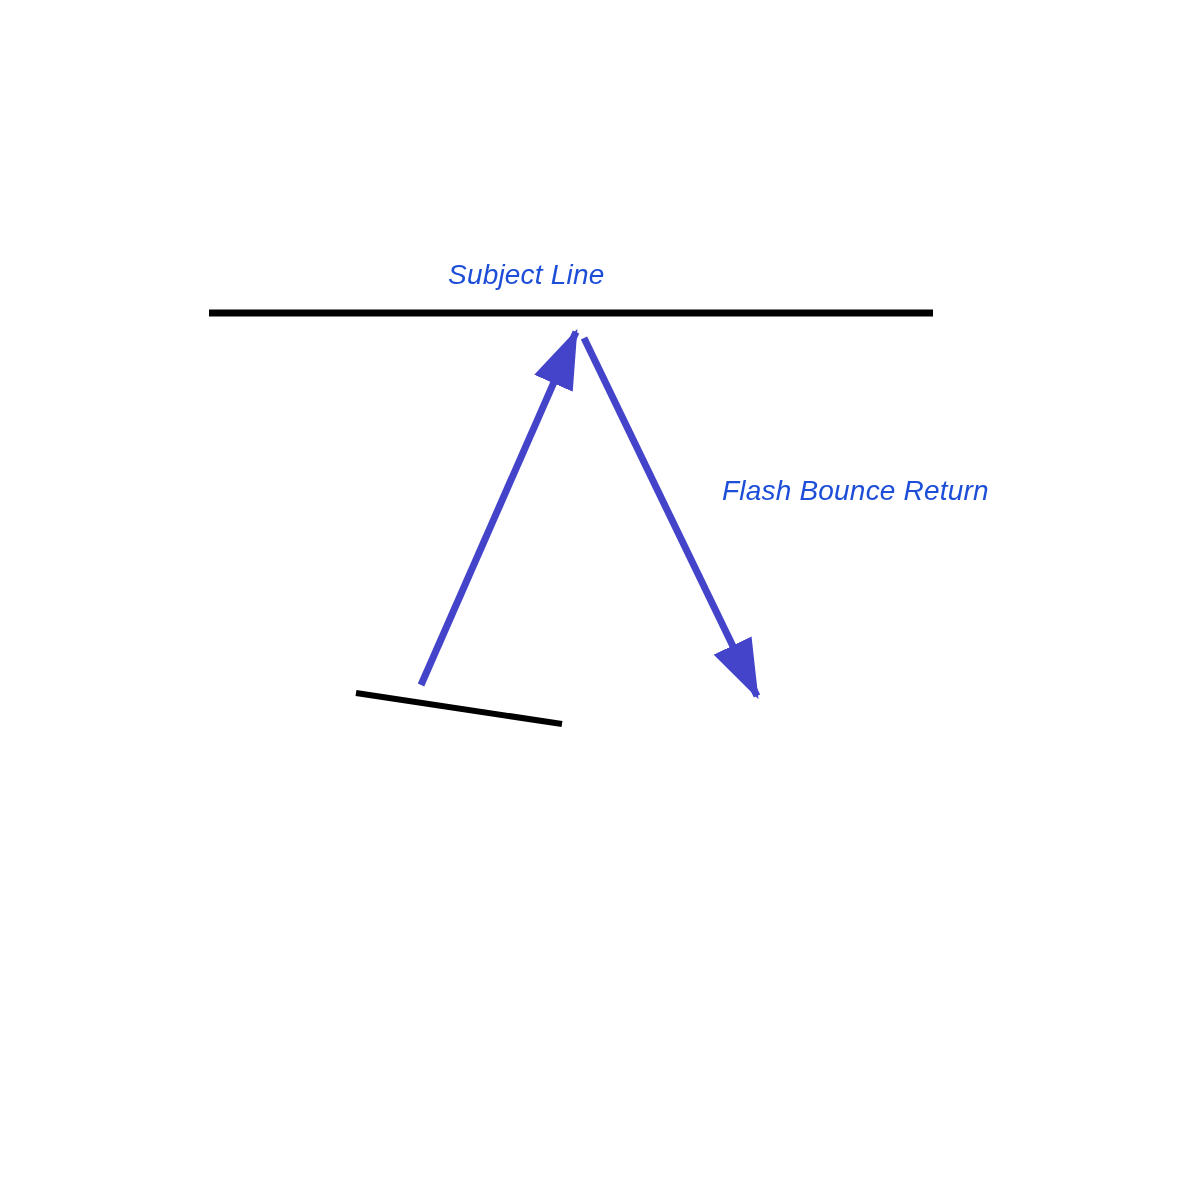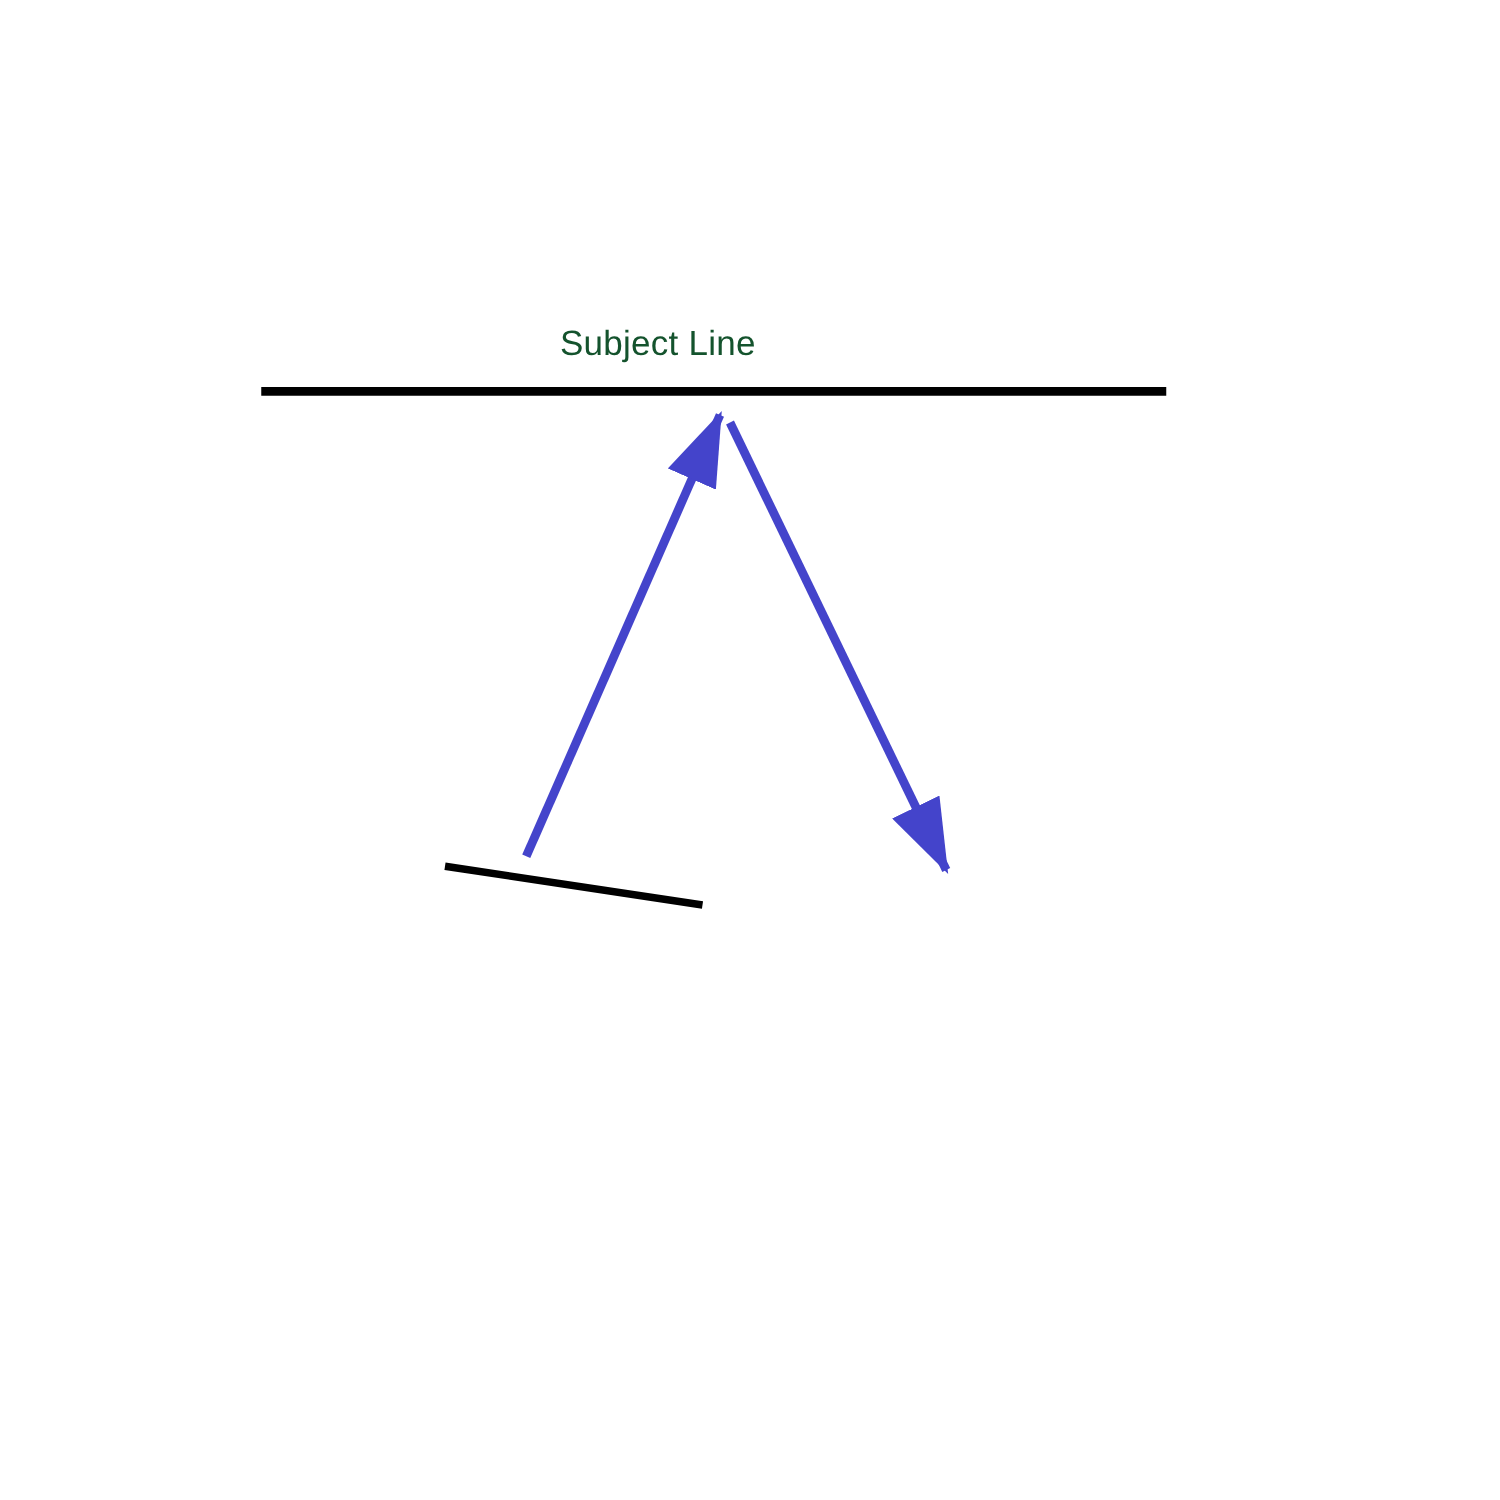--- a/index.html
+++ b/index.html
@@ -19,23 +19,24 @@
     position: absolute;
     left: 0;
     top: 0;
     width: 1200px;
     height: 1200px;
   }
   .label {
     position: absolute;
     font-size: 28px;
     line-height: 1.15;
-    color: #14532d;
+    color: #1d4ed8;
     white-space: nowrap;
     letter-spacing: 0.2px;
+    font-style: italic;
   }
   .label-subject {
     left: 448px;
     top: 259px;
   }
   .label-flash-return {
     left: 722px;
     top: 475px;
   }
   .label-camera {
@@ -59,15 +60,16 @@
 
     <line x1="356" y1="693" x2="562" y2="724" stroke-width="6" stroke-linecap="butt" stroke="#000000"></line>
 
     <line x1="421" y1="685" x2="576" y2="332" stroke-width="7" marker-end="url(#arrowhead)" stroke="#4444cb"></line>
 
     <line x1="584" y1="338" x2="757" y2="696" stroke-width="7" marker-end="url(#arrowhead)" stroke="#4444cb"></line>
   </svg>
 
   <div class="label label-subject">Subject Line</div>
 
+  <div class="label label-flash-return">Flash Bounce Return</div>
 
 
 </div>
 
 </body></html>

